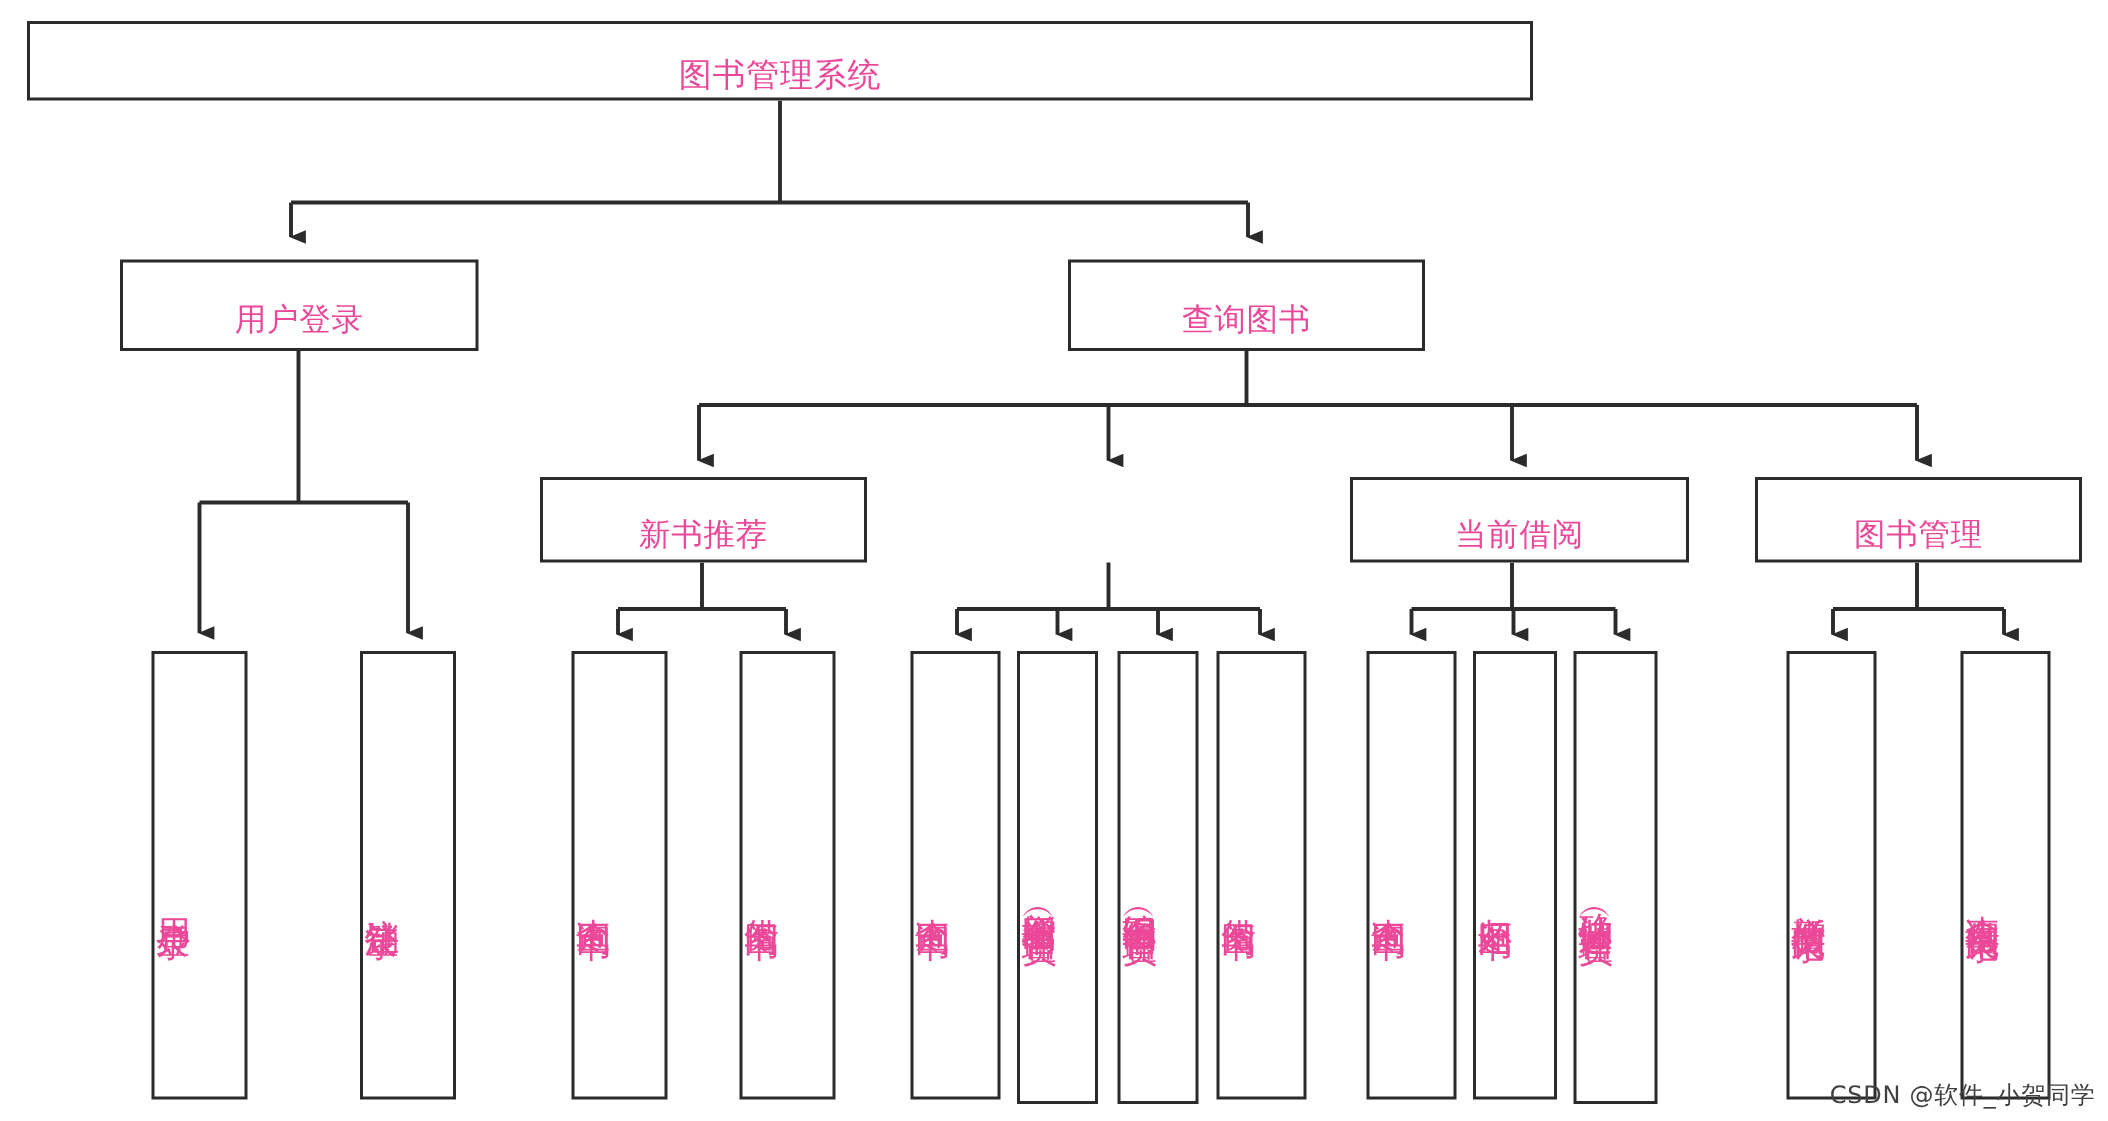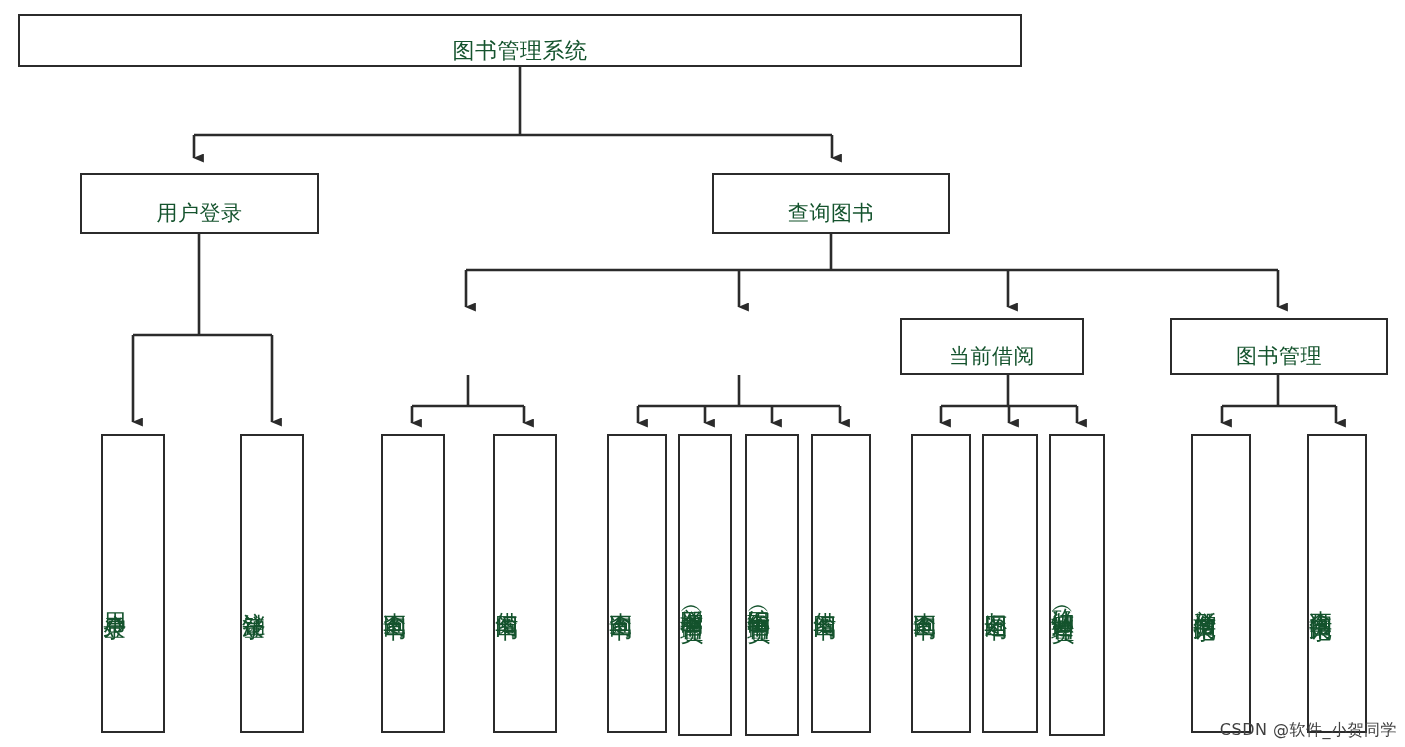--- a/index.html
+++ b/index.html
@@ -32,21 +32,21 @@
     border: 2px solid #2b2b2b;
     display: flex;
     align-items: center;
     justify-content: center;
     color: #3a3a3a;
   }
   .node .label {
     font-size: 21px;
     line-height: 1.18;
     letter-spacing: 0.5px;
-    color: #14532d;
+    color: #ec4899;
     text-align: center;
     white-space: nowrap;
     margin-top: 20px;
   }
   .node.vertical {
     align-items: center;
     justify-content: flex-start;
     padding-top: 8px;
   }
   .node.vertical .label {
@@ -130,21 +130,24 @@
     <span class="label">图书管理系统</span>
   </div>
 
   <div class="node" style="left:80px; top:173px; width:239px; height:61px;">
     <span class="label">用户登录</span>
   </div>
   <div class="node" style="left:712px; top:173px; width:238px; height:61px;">
     <span class="label">查询图书</span>
   </div>
 
-  <div class="node" style="left:900px; top:318px; width:184px; height:57px;">
+  <div class="node" style="left:360px; top:318px; width:218px; height:57px;">
+    <span class="label">新书推荐</span>
+  </div>
+  <div class="node" style="left:900px; top:318px; width:226px; height:57px;">
     <span class="label">当前借阅</span>
   </div>
   <div class="node" style="left:1170px; top:318px; width:218px; height:57px;">
     <span class="label">图书管理</span>
   </div>
 
   <div class="node vertical" style="left:101px; top:434px; width:64px; height:299px;">
     <span class="label">用户登录</span>
   </div>
   <div class="node vertical" style="left:240px; top:434px; width:64px; height:299px;">

